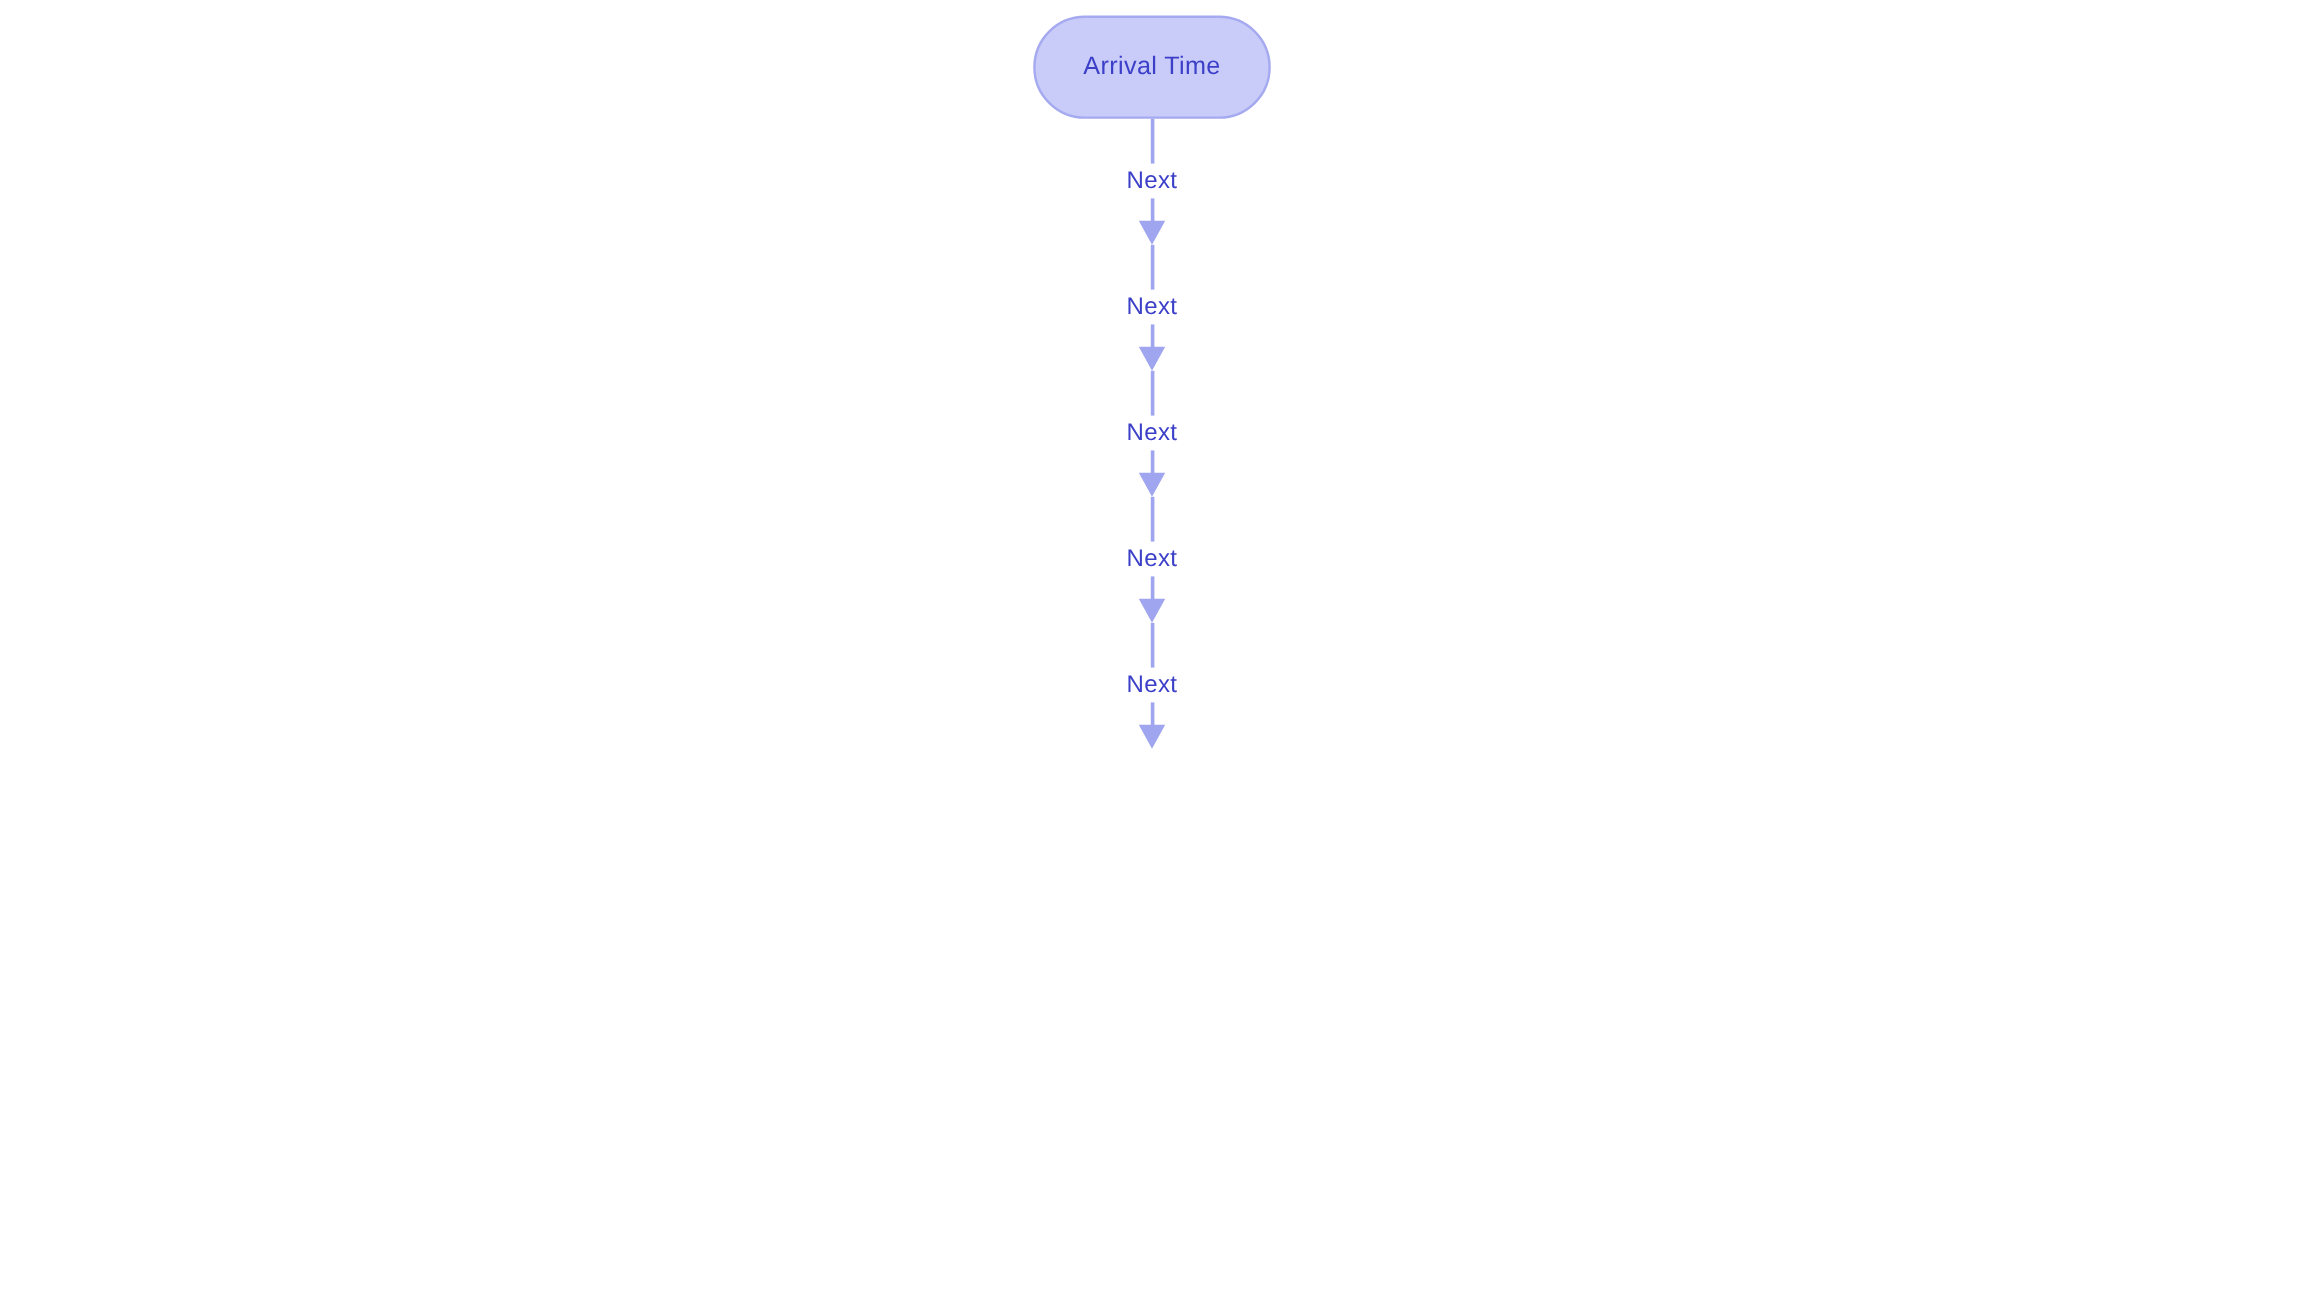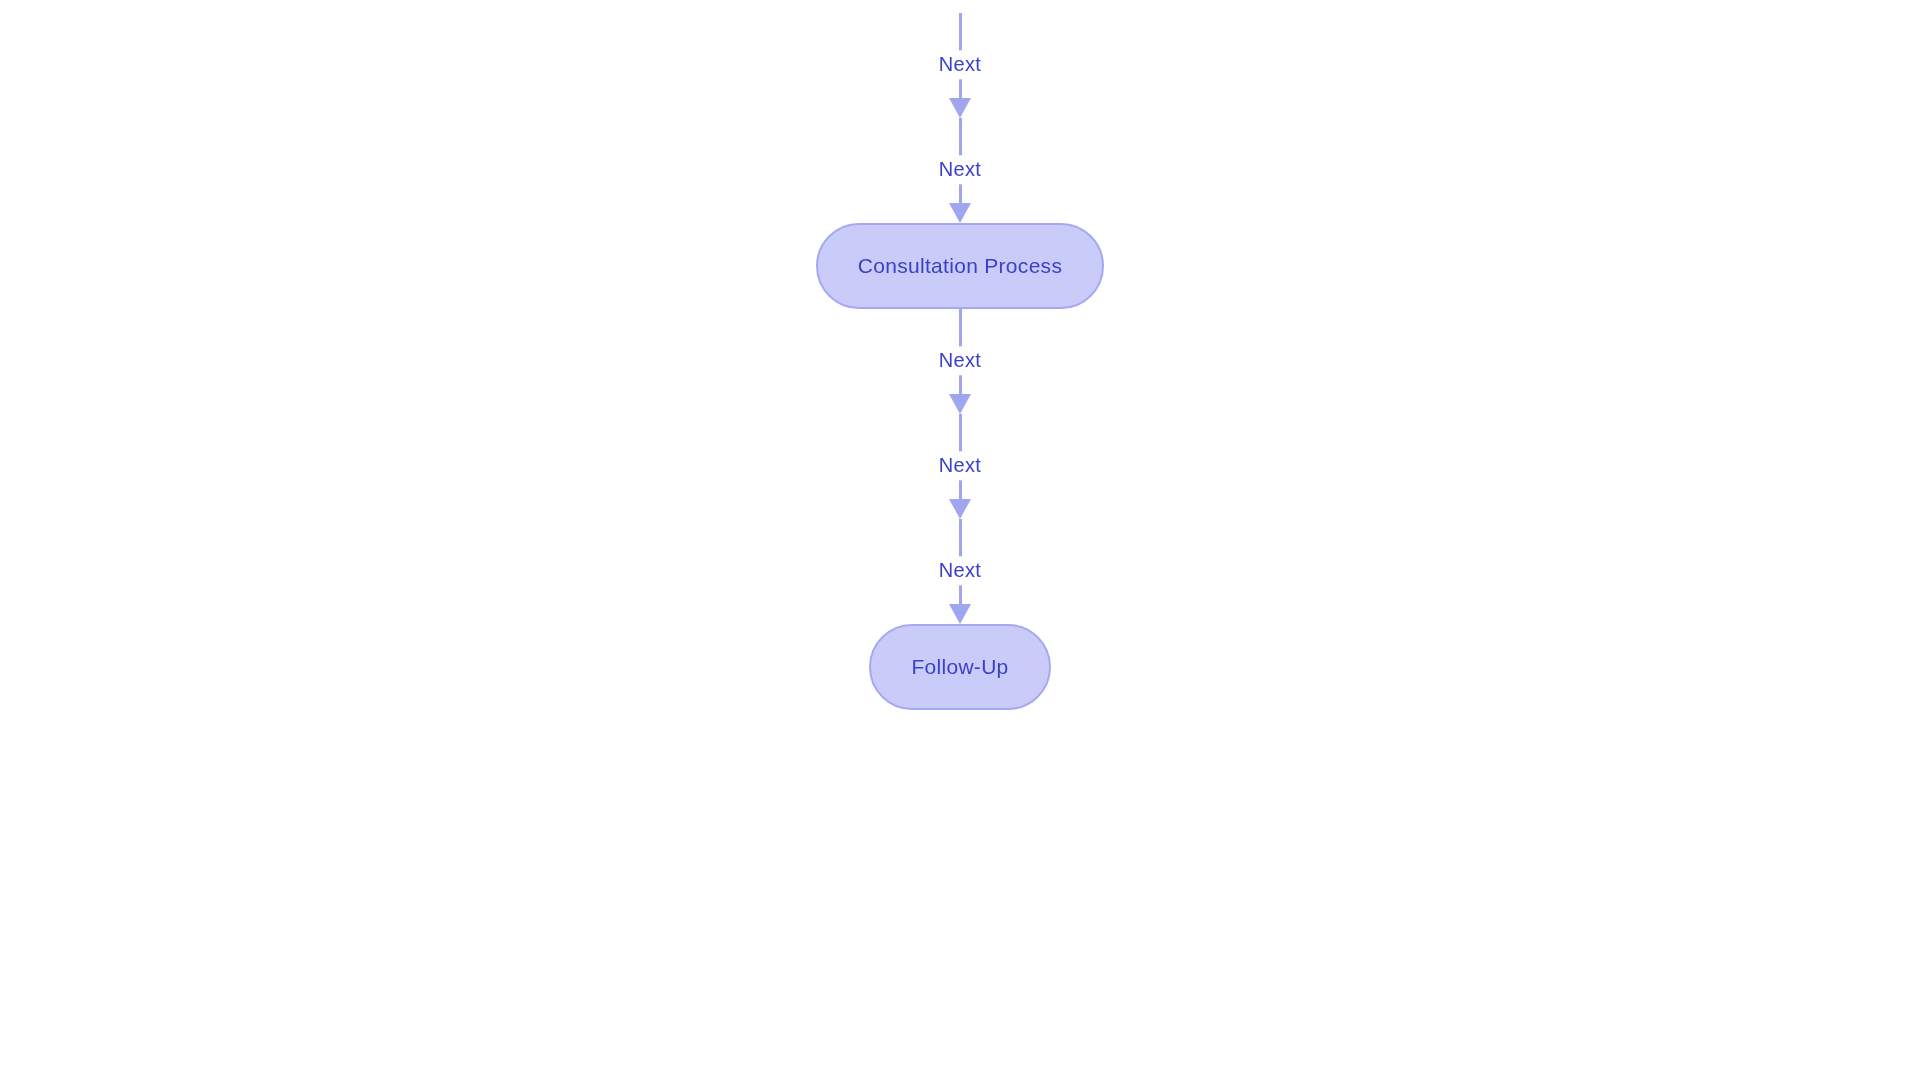--- a/index.html
+++ b/index.html
@@ -75,36 +75,22 @@
     color: var(--text, #3c40c8);
     letter-spacing: 0.3px;
   }
 </style>
 </head>
 <body>
 
 <div class="stage">
   <div class="flow">
 
-
-    <div class="connector">
-      <div class="line"></div>
-      <div class="arrowhead"></div>
-      <div class="edge-label">Next</div>
-    </div>
-
-
-    <div class="connector">
-      <div class="line"></div>
-      <div class="arrowhead"></div>
-      <div class="edge-label">Next</div>
-    </div>
-
     <div class="node">
-      <span>Consultation Process</span>
+      <span>Arrival Time</span>
     </div>
 
     <div class="connector">
       <div class="line"></div>
       <div class="arrowhead"></div>
       <div class="edge-label">Next</div>
     </div>
 
 
     <div class="connector">
@@ -113,18 +99,29 @@
       <div class="edge-label">Next</div>
     </div>
 
 
     <div class="connector">
       <div class="line"></div>
       <div class="arrowhead"></div>
       <div class="edge-label">Next</div>
     </div>
 
-    <div class="node">
-      <span>Follow-Up</span>
+
+    <div class="connector">
+      <div class="line"></div>
+      <div class="arrowhead"></div>
+      <div class="edge-label">Next</div>
     </div>
+
+
+    <div class="connector">
+      <div class="line"></div>
+      <div class="arrowhead"></div>
+      <div class="edge-label">Next</div>
+    </div>
+
 
   </div>
 </div>
 
 </body></html>

